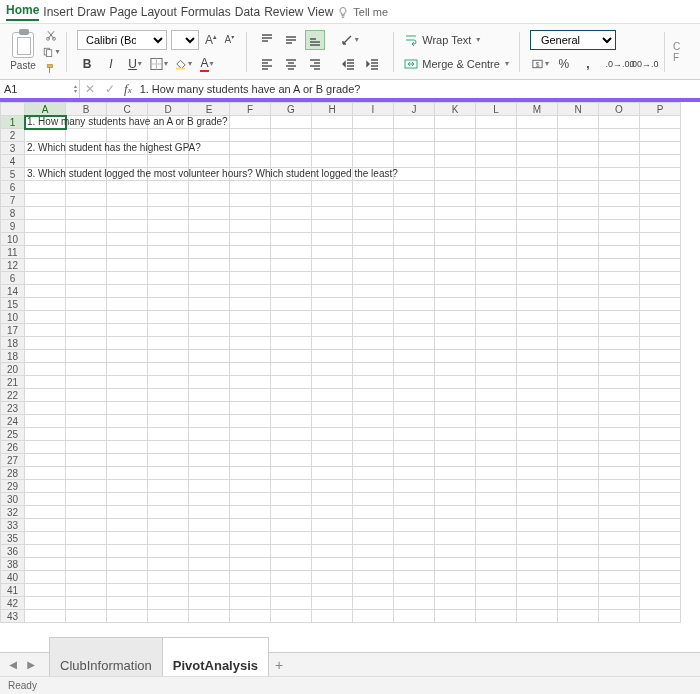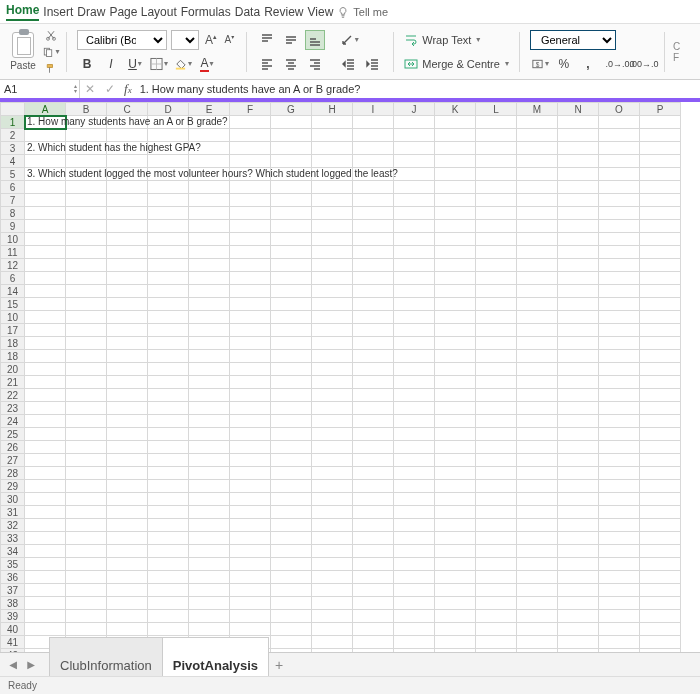--- a/index.html
+++ b/index.html
@@ -881,39 +881,20 @@
           <td class="cell"></td>
           <td class="cell"></td>
           <td class="cell"></td>
           <td class="cell"></td>
           <td class="cell"></td>
           <td class="cell"></td>
           <td class="cell"></td>
           <td class="cell"></td>
         </tr>
         <tr>
-          <th class="row-head">31</th>
-          <td class="cell"></td>
-          <td class="cell"></td>
-          <td class="cell"></td>
-          <td class="cell"></td>
-          <td class="cell"></td>
-          <td class="cell"></td>
-          <td class="cell"></td>
-          <td class="cell"></td>
-          <td class="cell"></td>
-          <td class="cell"></td>
-          <td class="cell"></td>
-          <td class="cell"></td>
-          <td class="cell"></td>
-          <td class="cell"></td>
-          <td class="cell"></td>
-          <td class="cell"></td>
-        </tr>
-        <tr>
           <th class="row-head">32</th>
           <td class="cell"></td>
           <td class="cell"></td>
           <td class="cell"></td>
           <td class="cell"></td>
           <td class="cell"></td>
           <td class="cell"></td>
           <td class="cell"></td>
           <td class="cell"></td>
           <td class="cell"></td>
@@ -938,39 +919,20 @@
           <td class="cell"></td>
           <td class="cell"></td>
           <td class="cell"></td>
           <td class="cell"></td>
           <td class="cell"></td>
           <td class="cell"></td>
           <td class="cell"></td>
           <td class="cell"></td>
         </tr>
         <tr>
-          <th class="row-head">34</th>
-          <td class="cell"></td>
-          <td class="cell"></td>
-          <td class="cell"></td>
-          <td class="cell"></td>
-          <td class="cell"></td>
-          <td class="cell"></td>
-          <td class="cell"></td>
-          <td class="cell"></td>
-          <td class="cell"></td>
-          <td class="cell"></td>
-          <td class="cell"></td>
-          <td class="cell"></td>
-          <td class="cell"></td>
-          <td class="cell"></td>
-          <td class="cell"></td>
-          <td class="cell"></td>
-        </tr>
-        <tr>
           <th class="row-head">35</th>
           <td class="cell"></td>
           <td class="cell"></td>
           <td class="cell"></td>
           <td class="cell"></td>
           <td class="cell"></td>
           <td class="cell"></td>
           <td class="cell"></td>
           <td class="cell"></td>
           <td class="cell"></td>
@@ -995,59 +957,21 @@
           <td class="cell"></td>
           <td class="cell"></td>
           <td class="cell"></td>
           <td class="cell"></td>
           <td class="cell"></td>
           <td class="cell"></td>
           <td class="cell"></td>
           <td class="cell"></td>
         </tr>
         <tr>
-          <th class="row-head">37</th>
-          <td class="cell"></td>
-          <td class="cell"></td>
-          <td class="cell"></td>
-          <td class="cell"></td>
-          <td class="cell"></td>
-          <td class="cell"></td>
-          <td class="cell"></td>
-          <td class="cell"></td>
-          <td class="cell"></td>
-          <td class="cell"></td>
-          <td class="cell"></td>
-          <td class="cell"></td>
-          <td class="cell"></td>
-          <td class="cell"></td>
-          <td class="cell"></td>
-          <td class="cell"></td>
-        </tr>
-        <tr>
           <th class="row-head">38</th>
-          <td class="cell"></td>
-          <td class="cell"></td>
-          <td class="cell"></td>
-          <td class="cell"></td>
-          <td class="cell"></td>
-          <td class="cell"></td>
-          <td class="cell"></td>
-          <td class="cell"></td>
-          <td class="cell"></td>
-          <td class="cell"></td>
-          <td class="cell"></td>
-          <td class="cell"></td>
-          <td class="cell"></td>
-          <td class="cell"></td>
-          <td class="cell"></td>
-          <td class="cell"></td>
-        </tr>
-        <tr>
-          <th class="row-head">39</th>
           <td class="cell"></td>
           <td class="cell"></td>
           <td class="cell"></td>
           <td class="cell"></td>
           <td class="cell"></td>
           <td class="cell"></td>
           <td class="cell"></td>
           <td class="cell"></td>
           <td class="cell"></td>
           <td class="cell"></td>

